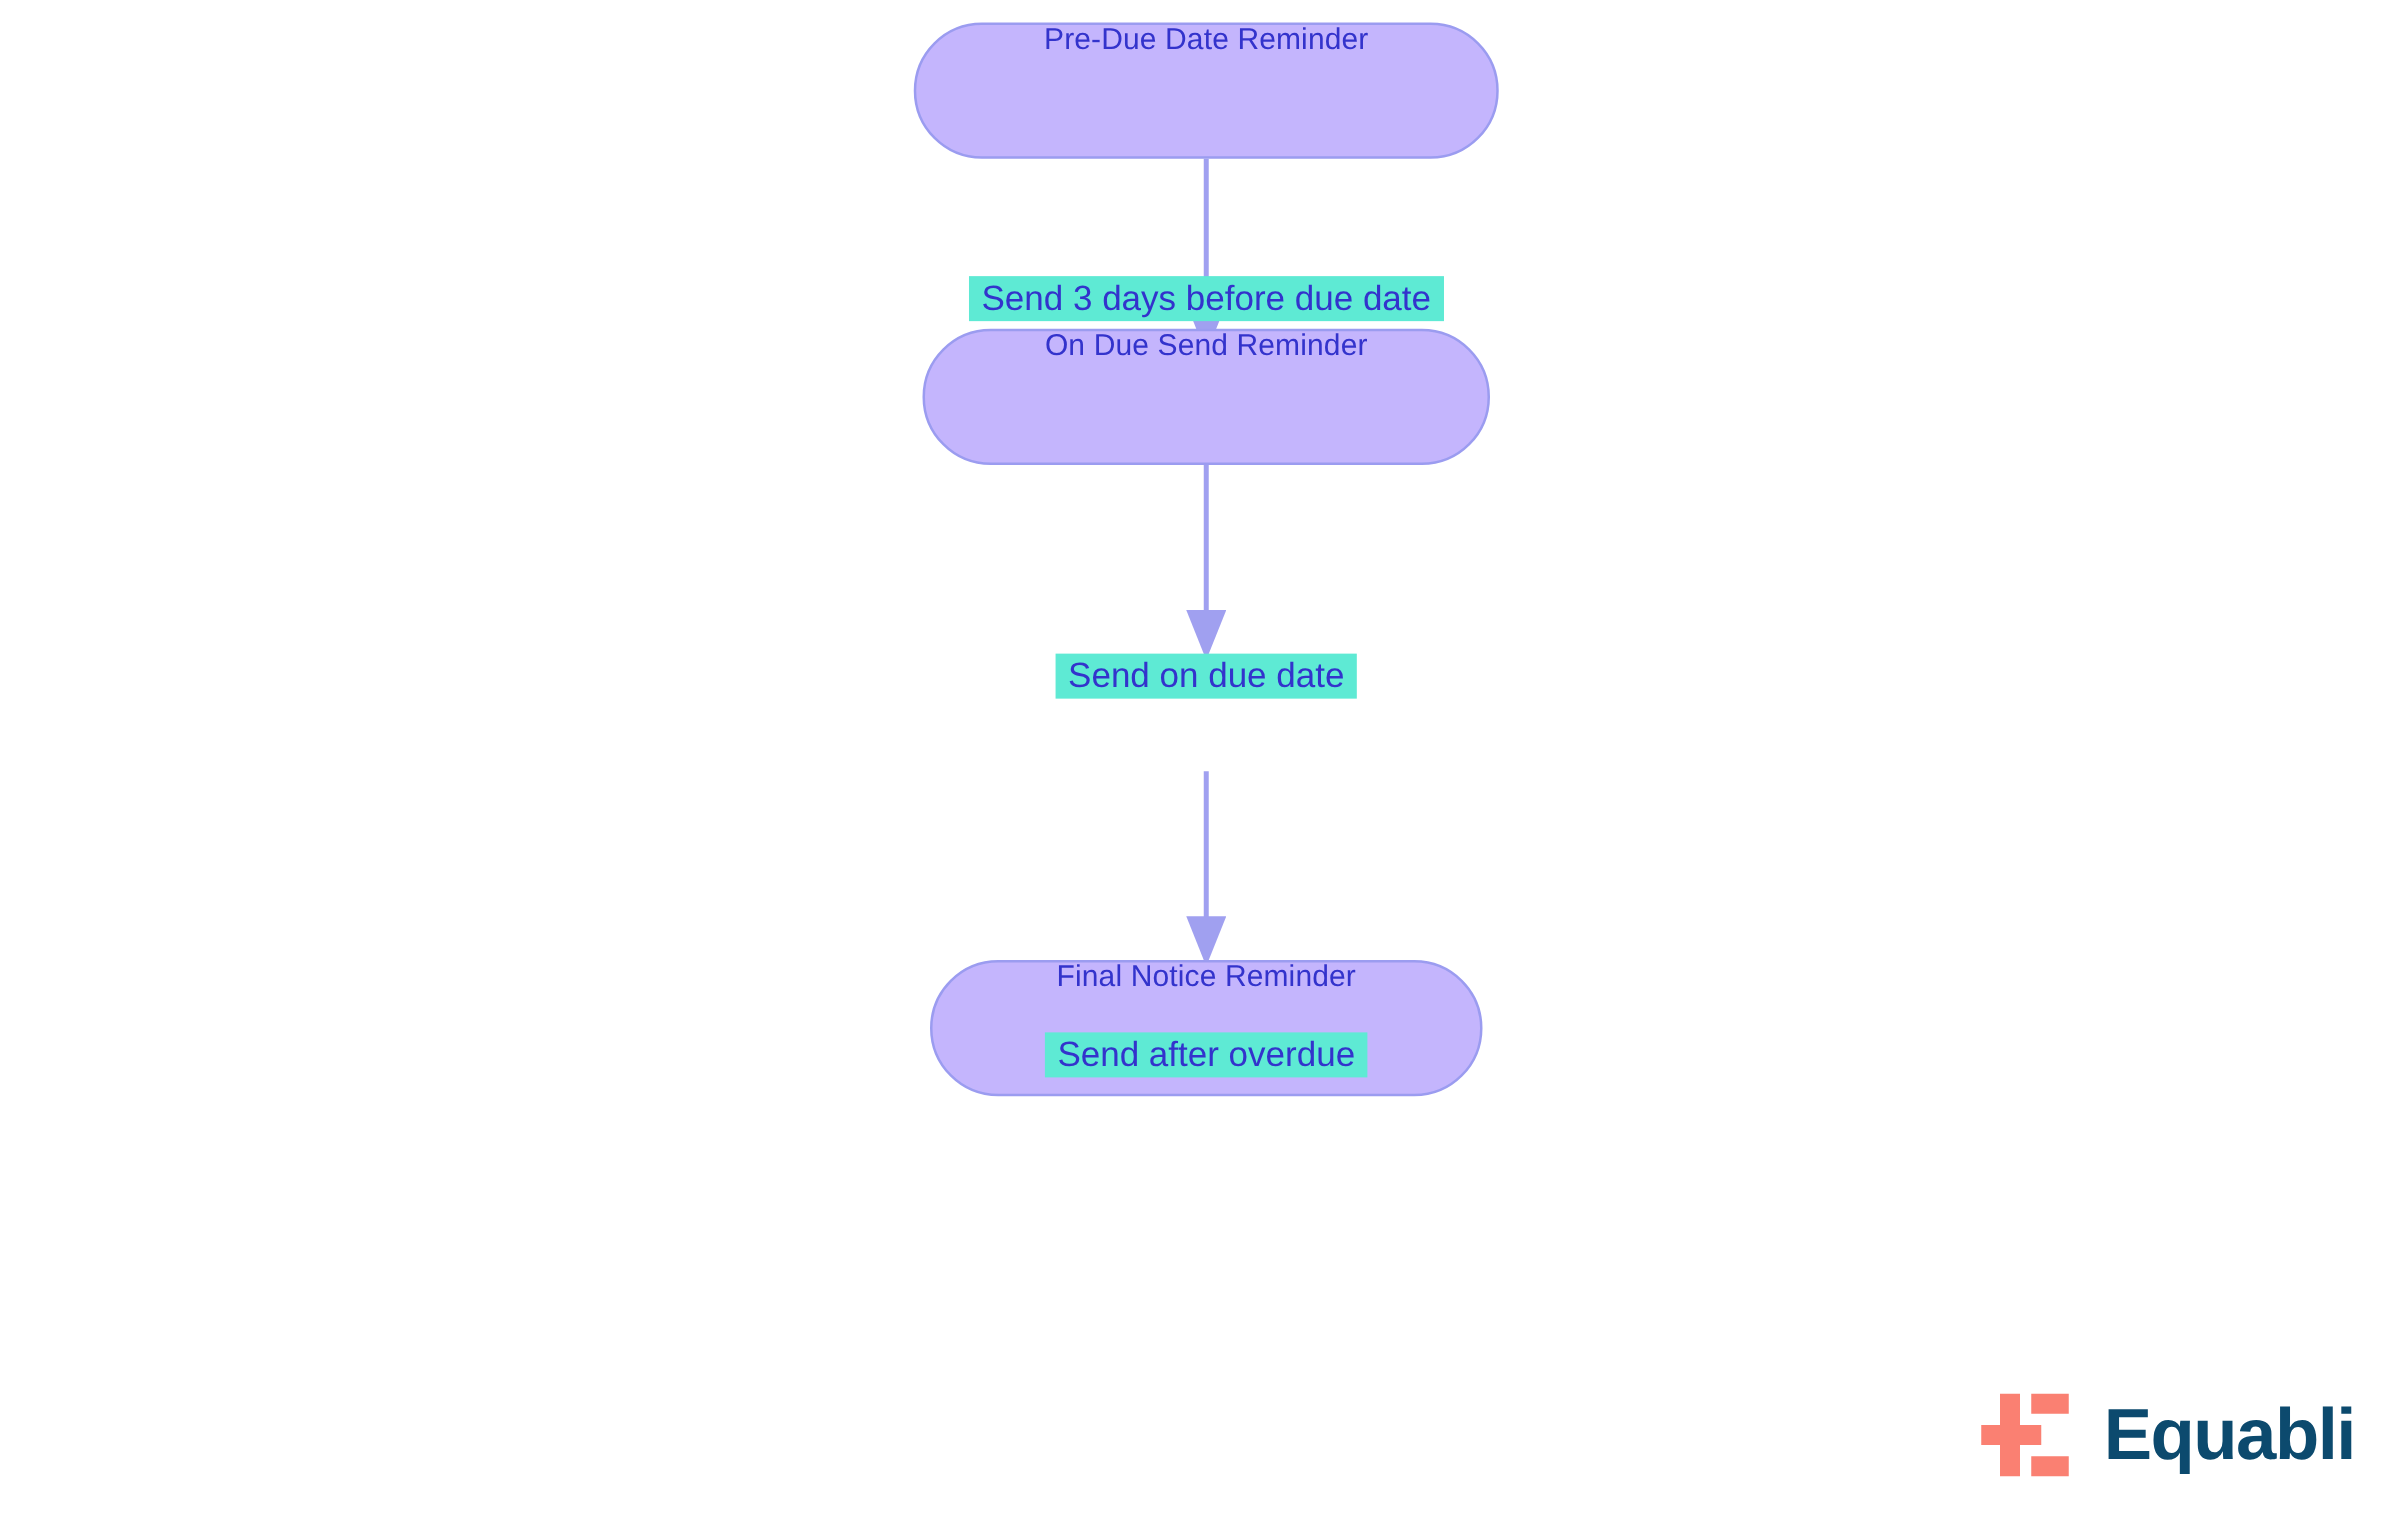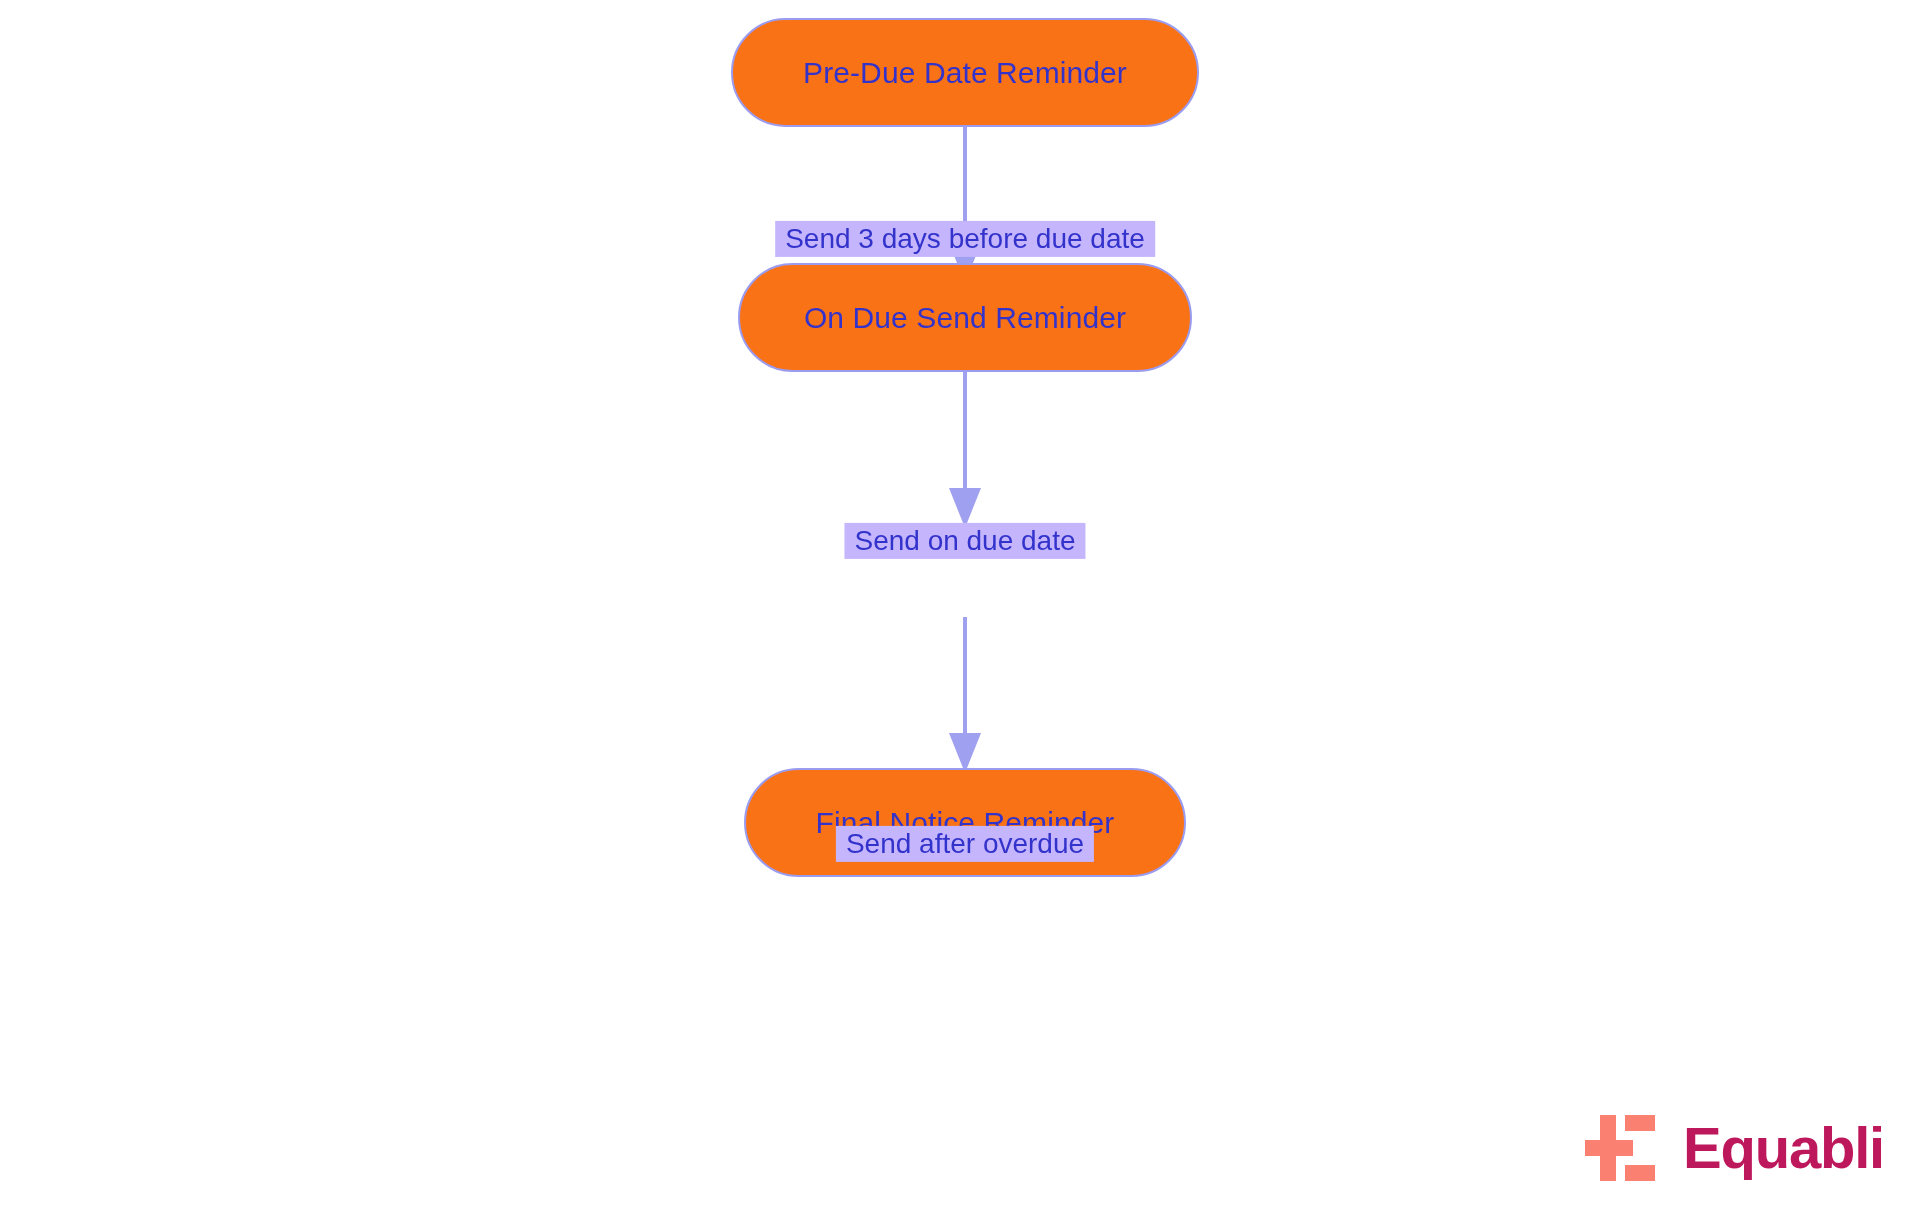--- a/index.html
+++ b/index.html
@@ -30,27 +30,26 @@
     top: 0;
     width: 1920px;
     height: 1080px;
   }
 
   .node {
     position: absolute;
     box-sizing: border-box;
     height: 109px;
     border: 2px solid #9b9cf0;
-    background: #f97316;
+    background: #c4b5fd;
     border-radius: 60px;
     display: flex;
-    align-items: center;
     justify-content: center;
     color: #3333cc;
-    font-size: 30px;
+    font-size: 24px;
     font-weight: 400;
     letter-spacing: 0.1px;
     white-space: nowrap;
   }
 
   .node-label {
     color: #3333cc;
     line-height: 1;
   }
 
@@ -62,21 +61,21 @@
     width: 1920px;
     height: 1080px;
     pointer-events: none;
   }
 
   .edge-label {
     position: absolute;
     color: #3333cc;
     font-size: 28px;
     white-space: nowrap;
-    background: #c4b5fd;
+    background: #5eead4;
     padding: 2px 10px;
     transform: translate(-50%, -50%);
     line-height: 1.15;
   }
 
   
   .logo {
     position: absolute;
     right: 36px;
     bottom: 30px;
@@ -99,21 +98,21 @@
   
   .lm-v { left: 15px;  top: 4px;   width: 16px; height: 66px; }
   
   .lm-h { left: 0px;   top: 29px;  width: 48px; height: 16px; }
   
   .lm-tr { left: 40px; top: 4px;   width: 30px; height: 16px; }
   
   .lm-br { left: 40px; top: 54px;  width: 30px; height: 16px; }
 
   .logo-text {
-    color: #be185d;
+    color: #0c4a6e;
     font-size: 58px;
     font-weight: 700;
     letter-spacing: -1.2px;
     line-height: 1;
   }
 </style>
 </head>
 <body>
 
 <div id="canvas">

